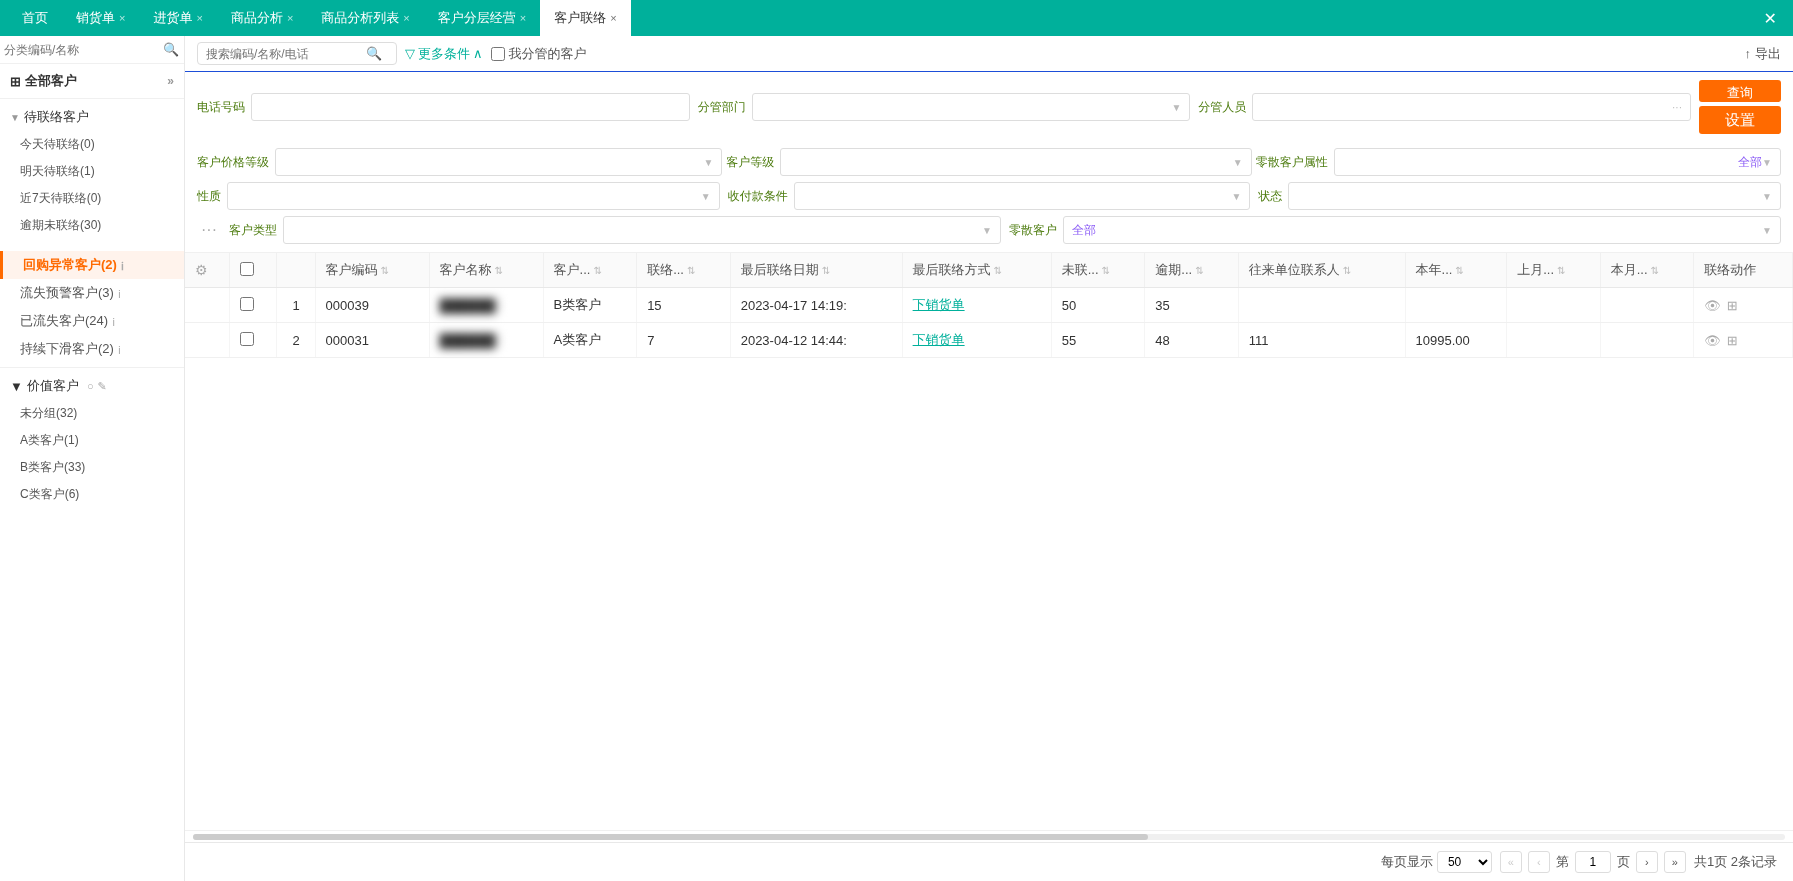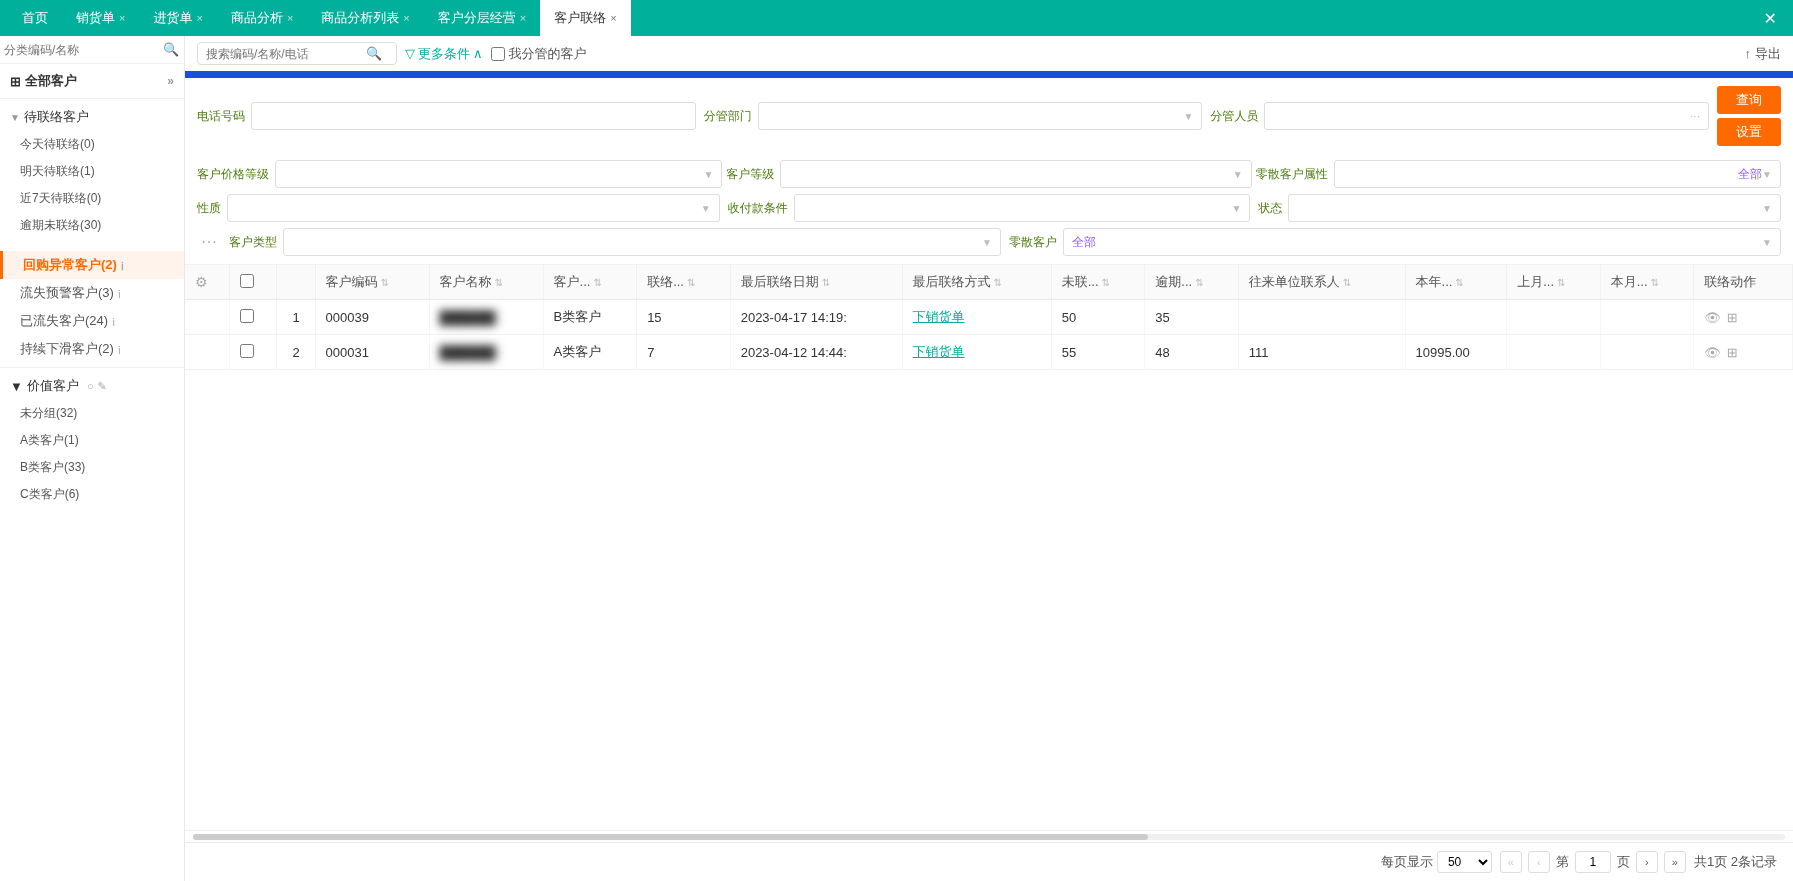--- a/index.html
+++ b/index.html
@@ -150,21 +150,21 @@
       overflow: hidden;
     }
 
     
     .filter-bar {
       background: #fff;
       padding: 6px 12px;
       display: flex;
       align-items: center;
       gap: 8px;
-      border-bottom: 7px solid #1d4ed8;
+      border-bottom: 1px solid #1d4ed8;
     }
     .filter-search {
       display: flex;
       align-items: center;
       border: 1px solid #ddd;
       border-radius: 4px;
       padding: 3px 8px;
       background: #fff;
       min-width: 200px;
     }
@@ -432,29 +432,29 @@
       gap: 4px;
     }
     .btn-query {
       background: #ff6a00;
       color: #fff;
       border: none;
       border-radius: 3px;
       padding: 4px 18px;
       font-size: 13px;
       cursor: pointer;
-      height: 28px;
+      height: 22px;
     }
     .btn-settings {
       background: #ff6a00;
       color: #fff;
       border: none;
       border-radius: 3px;
-      padding: 4px 19px;
-      font-size: 13px;
+      padding: 4px 26px;
+      font-size: 15px;
       cursor: pointer;
       height: 28px;
     }
 
     .row-num { color: #999; text-align: center; }
   </style>
 </head>
 <body>
 
 <div class="top-nav">

